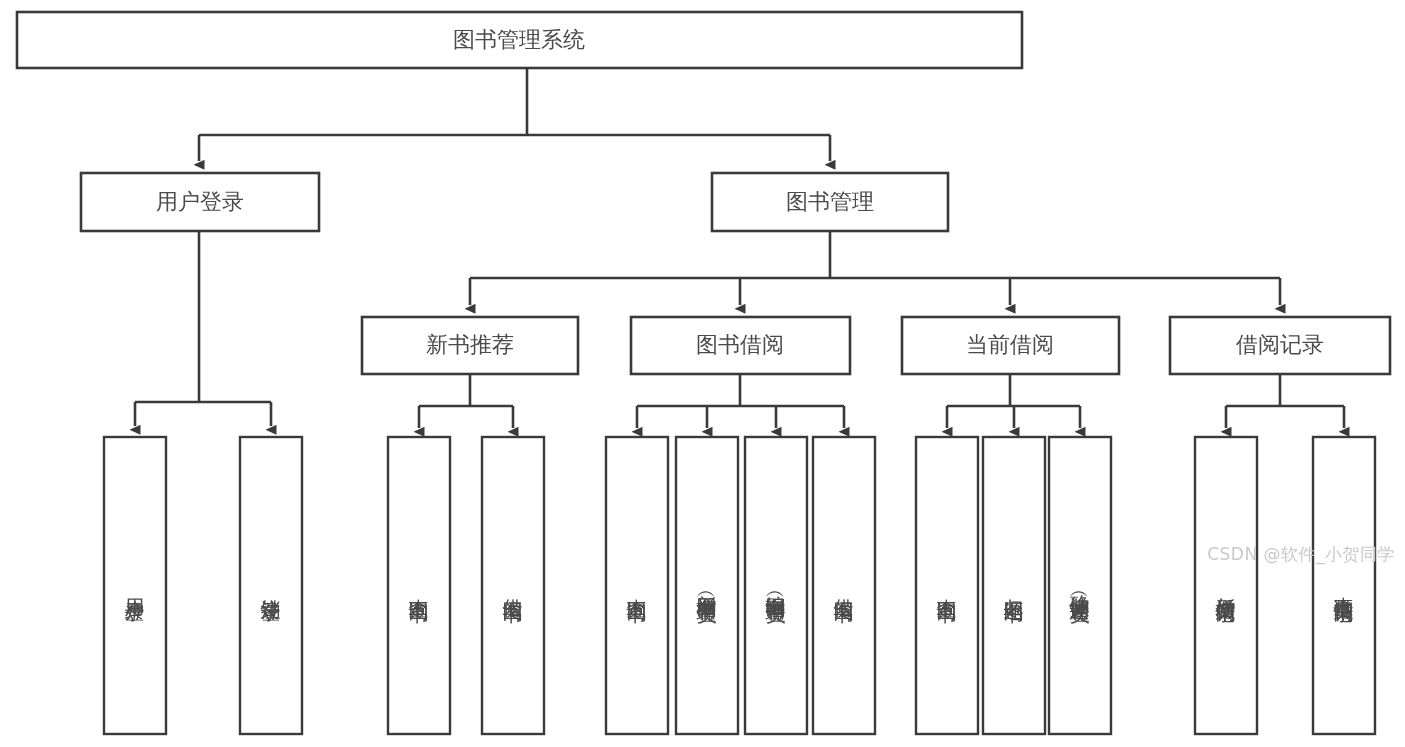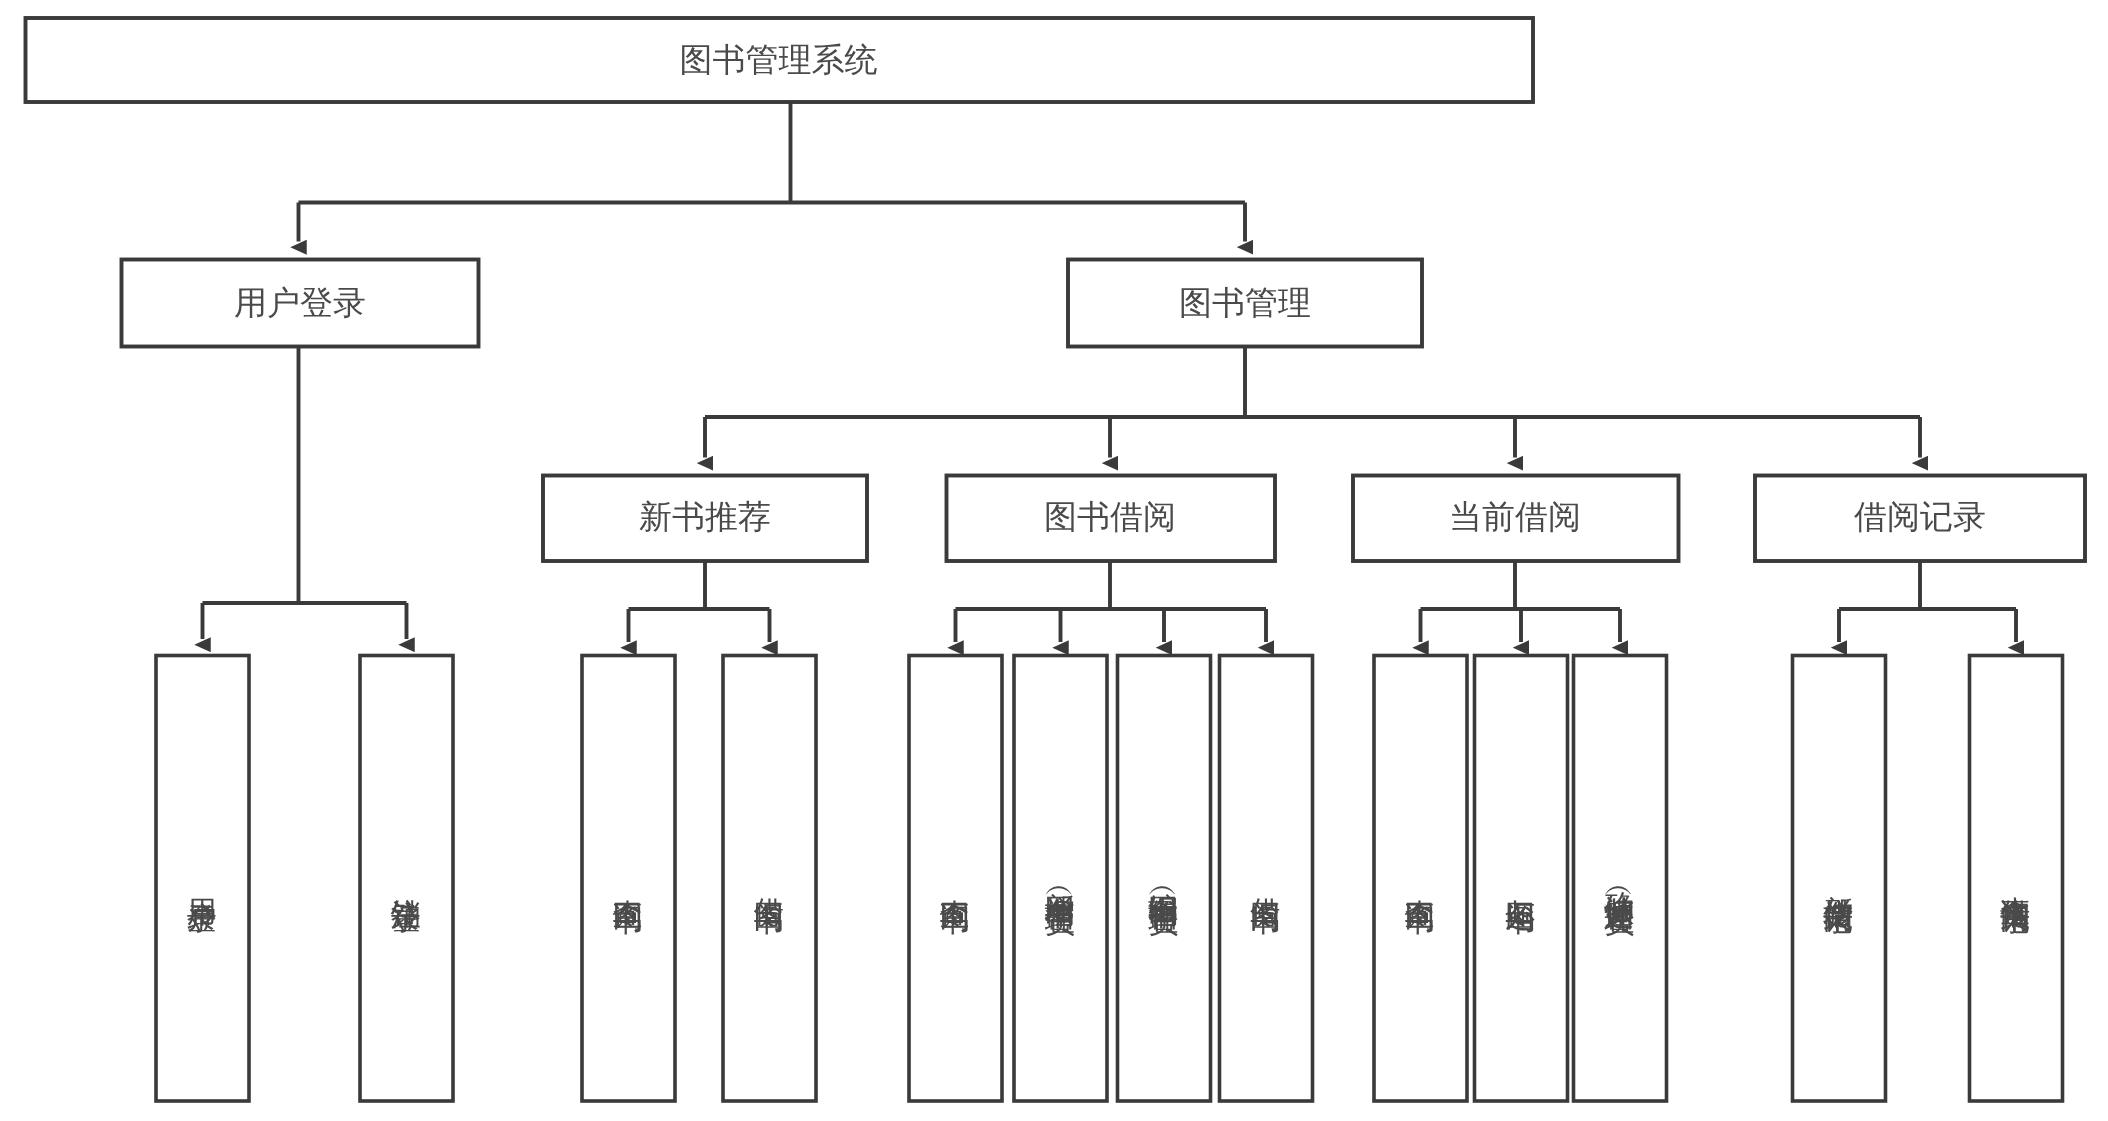--- a/index.html
+++ b/index.html
@@ -303,14 +303,15 @@
       <rect class="node-box thin" x="1313" y="437" width="62" height="297"></rect>
       <foreignObject class="vlabel-fo" x="1313" y="437" width="62" height="297">
         <div xmlns="http://www.w3.org/1999/xhtml" class="vlabel-inner">
           <span class="vlabel-text">查询借阅记录</span>
         </div>
       </foreignObject>
     </g>
 
   </svg>
 
+  <div class="watermark">CSDN @软件_小贺同学</div>
 
 </div>
 
 </body></html>

